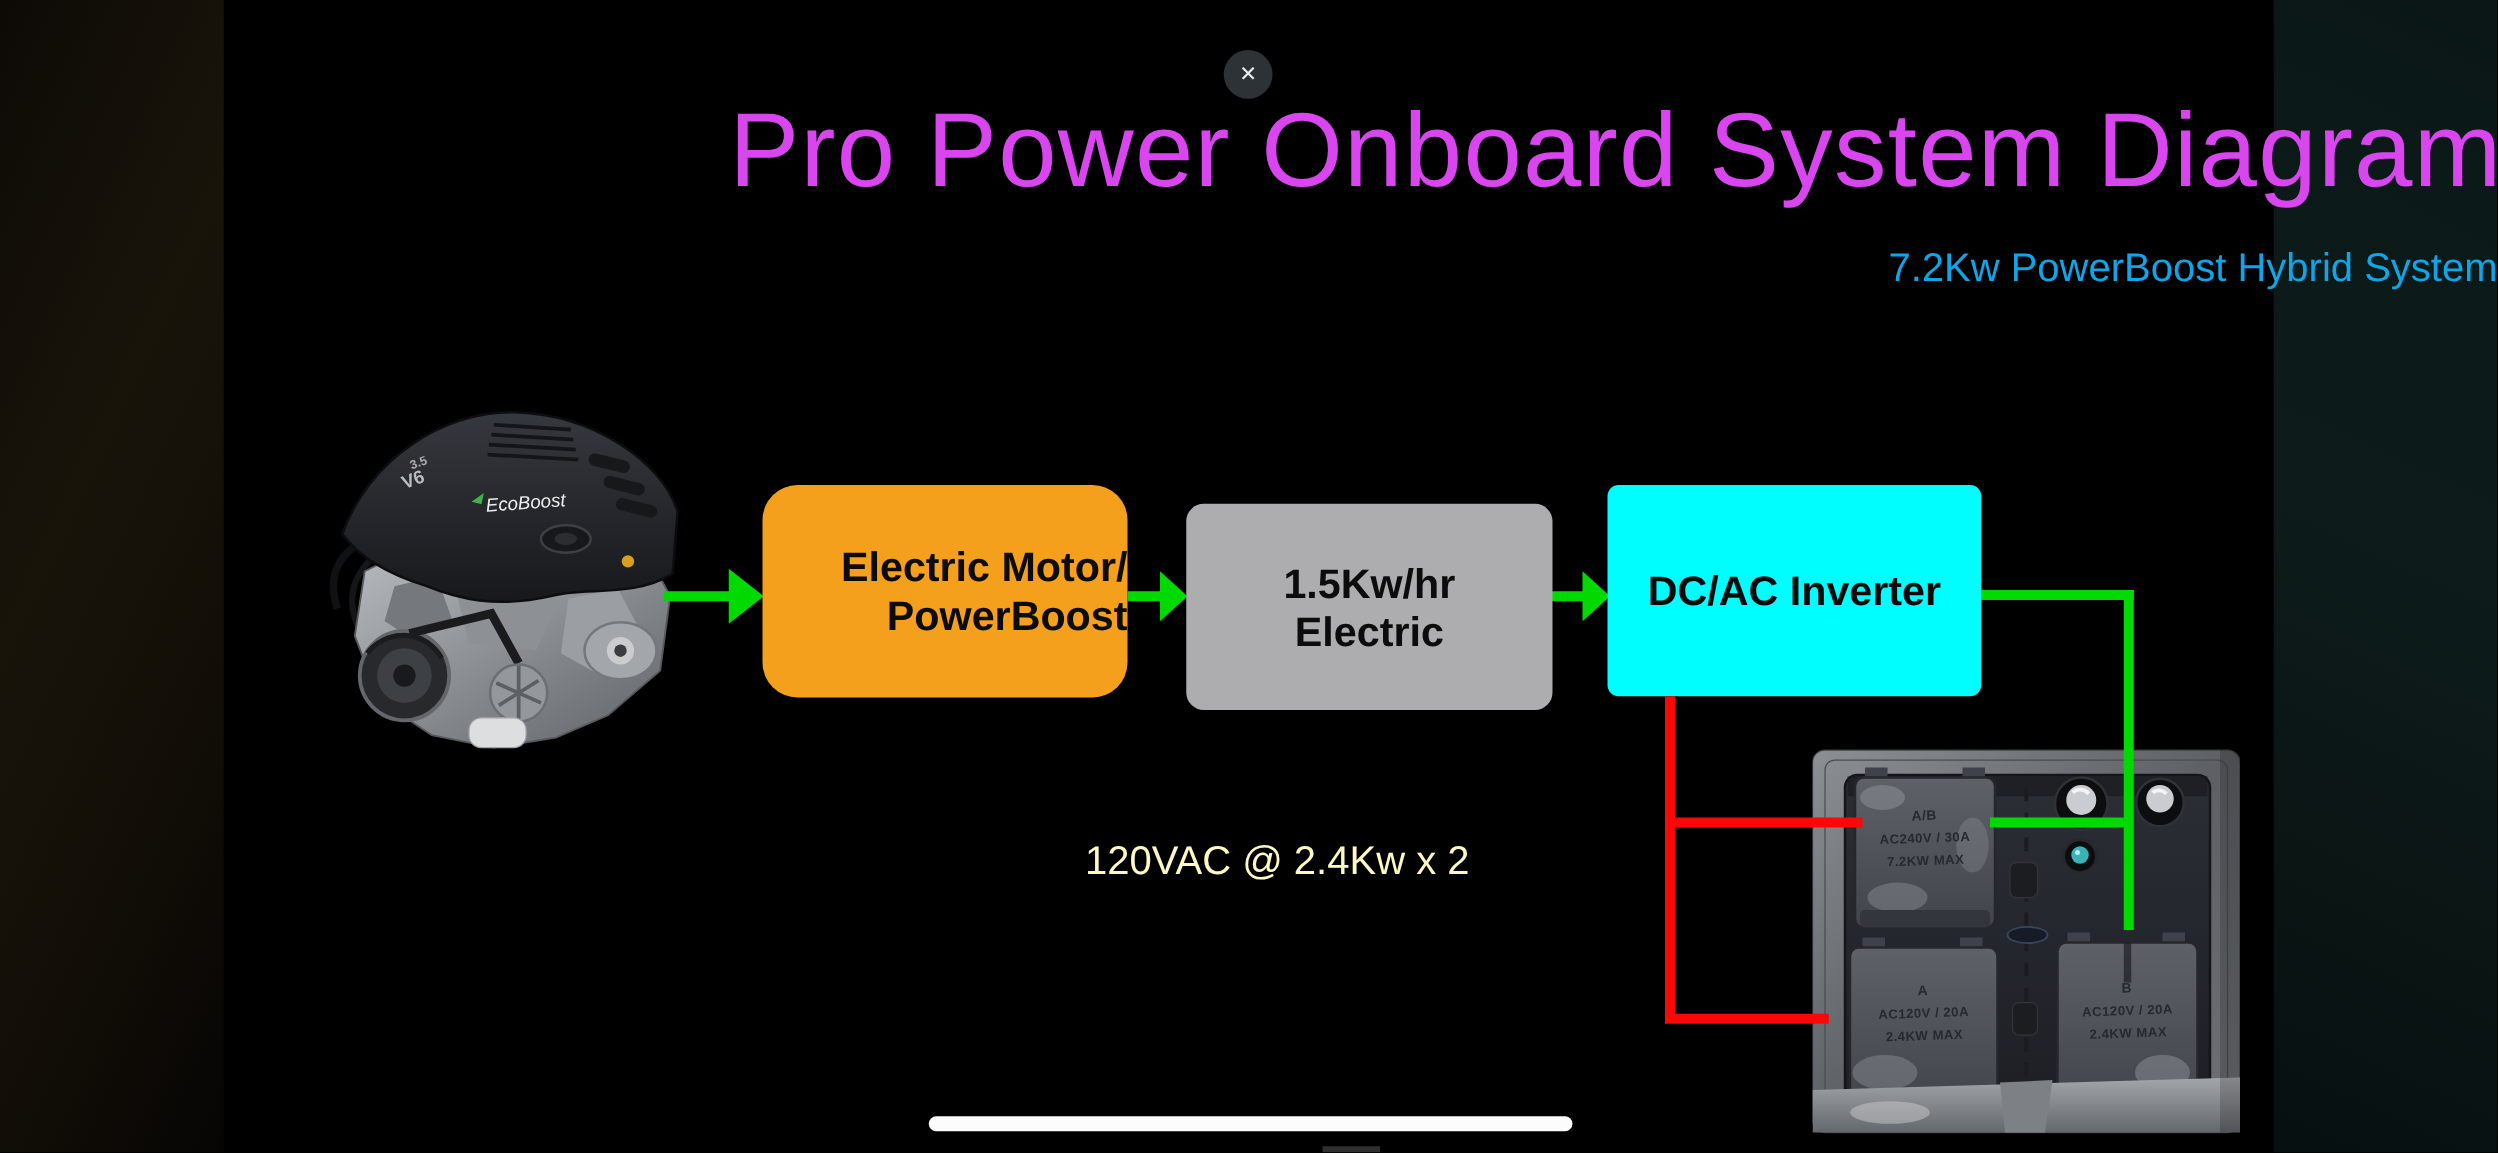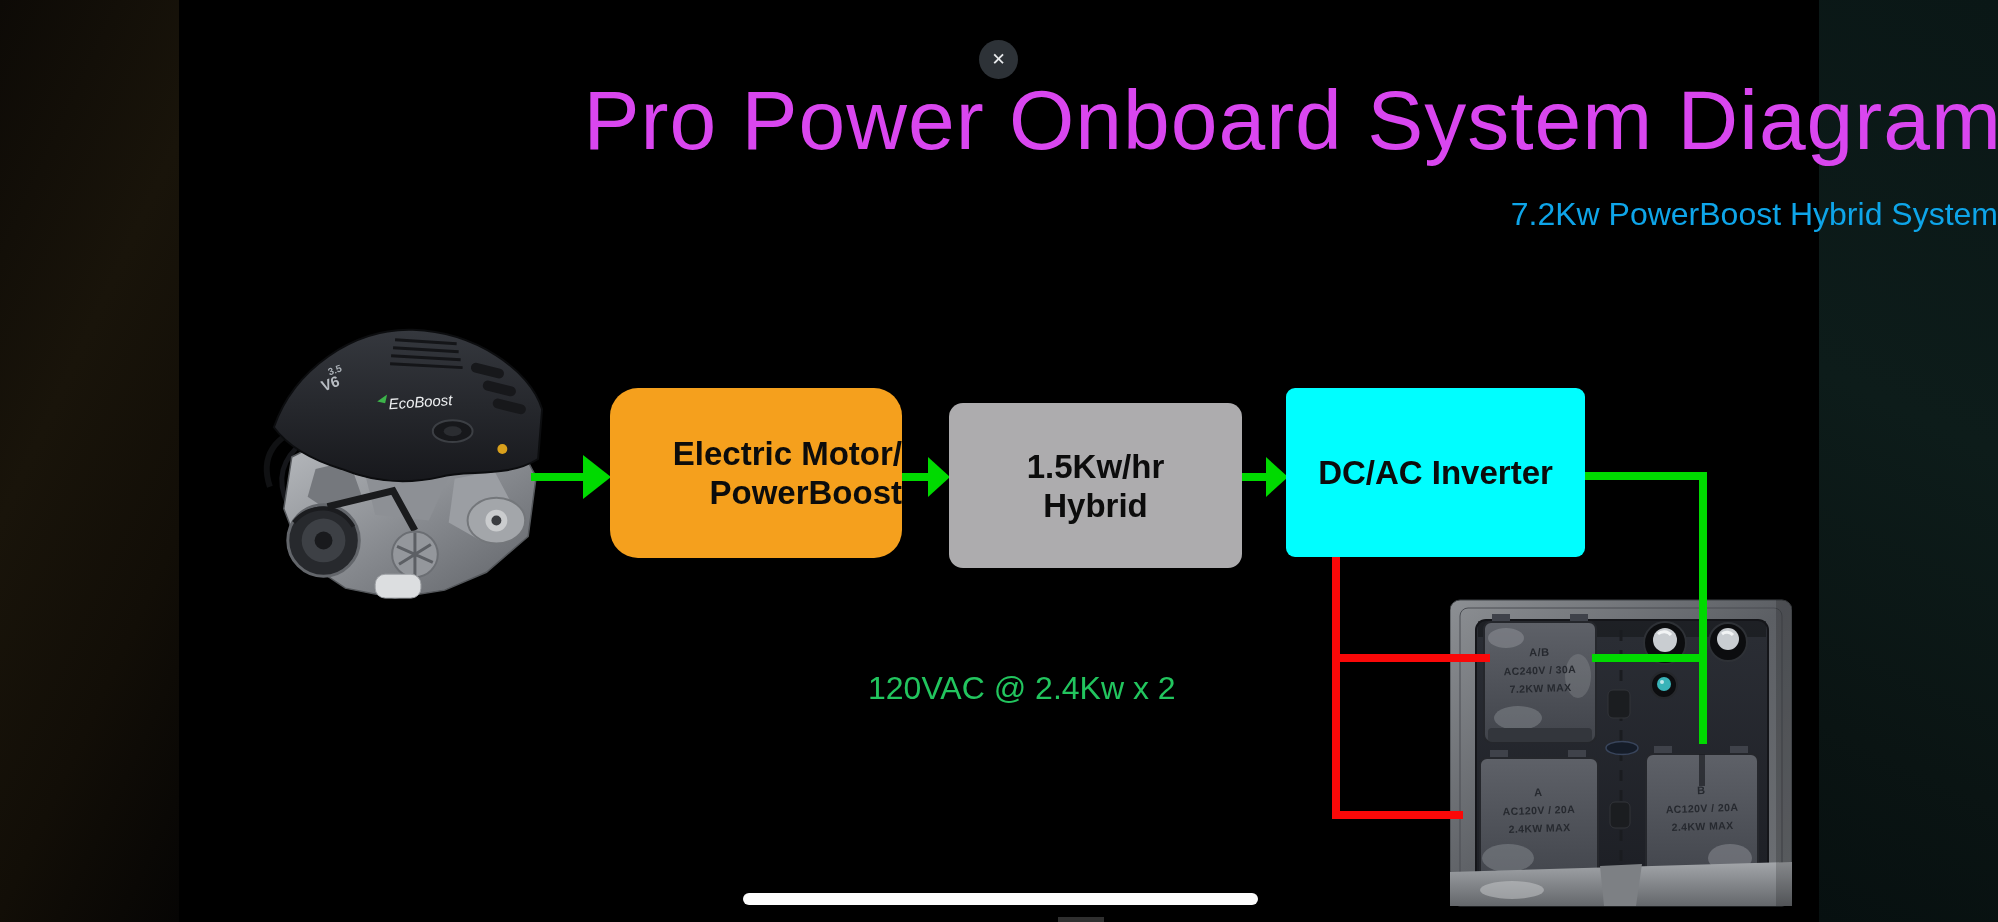--- a/index.html
+++ b/index.html
@@ -33,21 +33,21 @@
 
   
   .arrow{position:absolute;}
 
   
   .wire{position:absolute;z-index:4;}
   .wire.green{background:#00da00;}
   .wire.red{background:#fa0808;}
 
   
-  #loads-note{left:868px;top:669px;color:#22c55e;font-size:32px;line-height:38px;font-weight:400;}
+  #loads-note{left:868px;top:669px;color:#fef9c3;font-size:32px;line-height:38px;font-weight:400;}
 
   
   #home-indicator{left:743px;top:893px;width:515px;height:12px;border-radius:7px;background:#fcfcfc;cursor:pointer;}
   #bottom-fragment{left:1058px;top:917px;width:46px;height:5px;background:#2f2f2f;}
 
   svg text{font-family:"Liberation Sans",sans-serif;}
   .op-label{font-weight:bold;fill:#26292f;letter-spacing:0.4px;}
 </style>
 </head>
 <body>
@@ -130,21 +130,21 @@
     <rect x="0" y="18" width="28" height="8" fill="#00da00"></rect>
     <polygon points="26,2 48,22 26,42" fill="#00da00"></polygon>
   </svg>
 
   <div class="abs flowbox" id="box-motor">
     <span>Electric Motor/</span>
     <span>PowerBoost</span>
   </div>
   <div class="abs flowbox" id="box-battery">
     <span>1.5Kw/hr</span>
-    <span>Hybrid</span>
+    <span>Electric</span>
   </div>
   <div class="abs flowbox" id="box-inverter">
     <span>DC/AC Inverter</span>
   </div>
 
   <svg class="abs" style="left:1450px;top:598px;z-index:2;" width="342" height="312" viewBox="0 0 342 312">
     <defs>
       <linearGradient id="bezelG" x1="0" y1="0" x2="1" y2="1">
         <stop offset="0" stop-color="#8c8f93"></stop>
           <stop offset="0.5" stop-color="#5c5f64"></stop>

